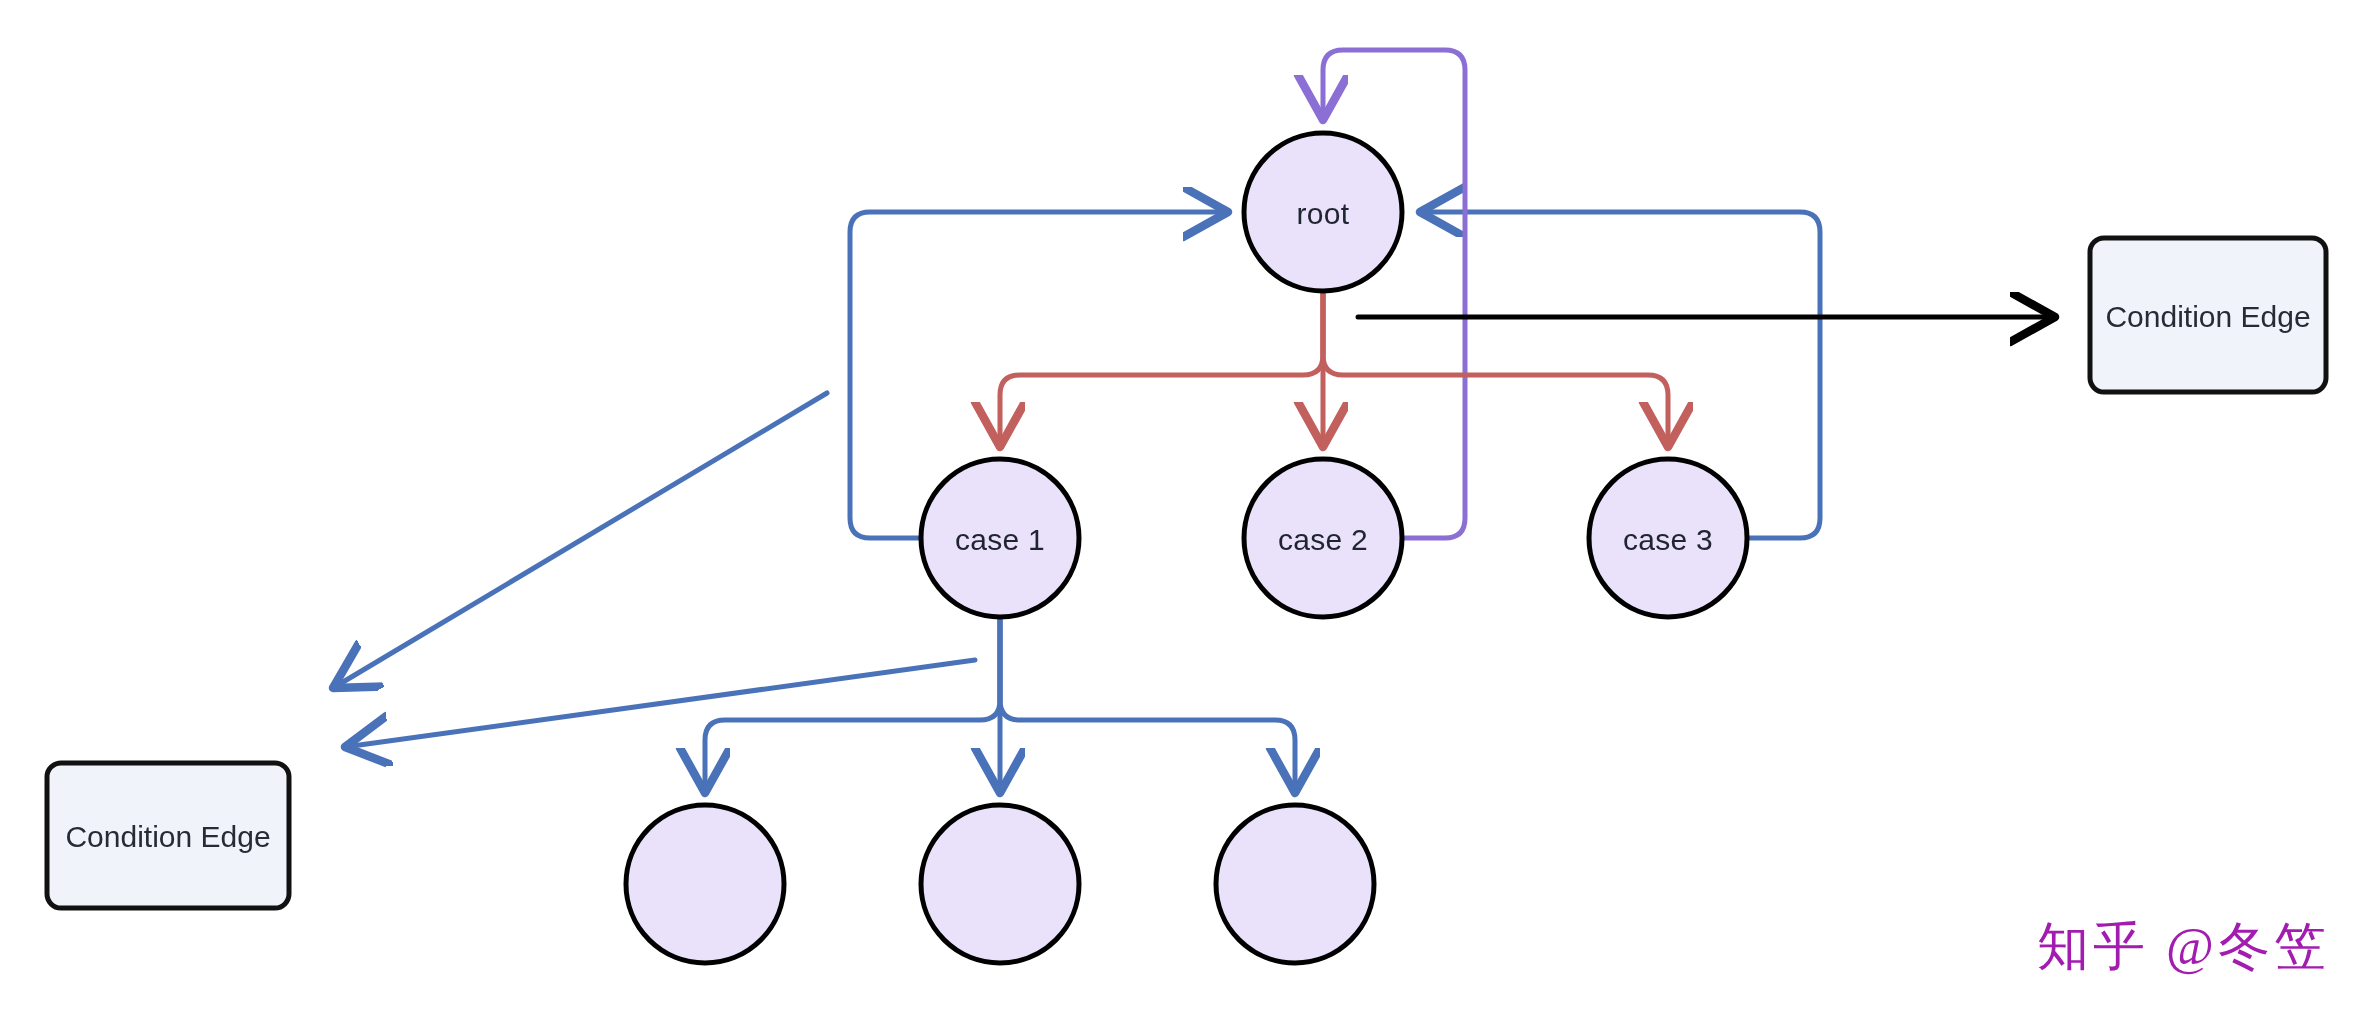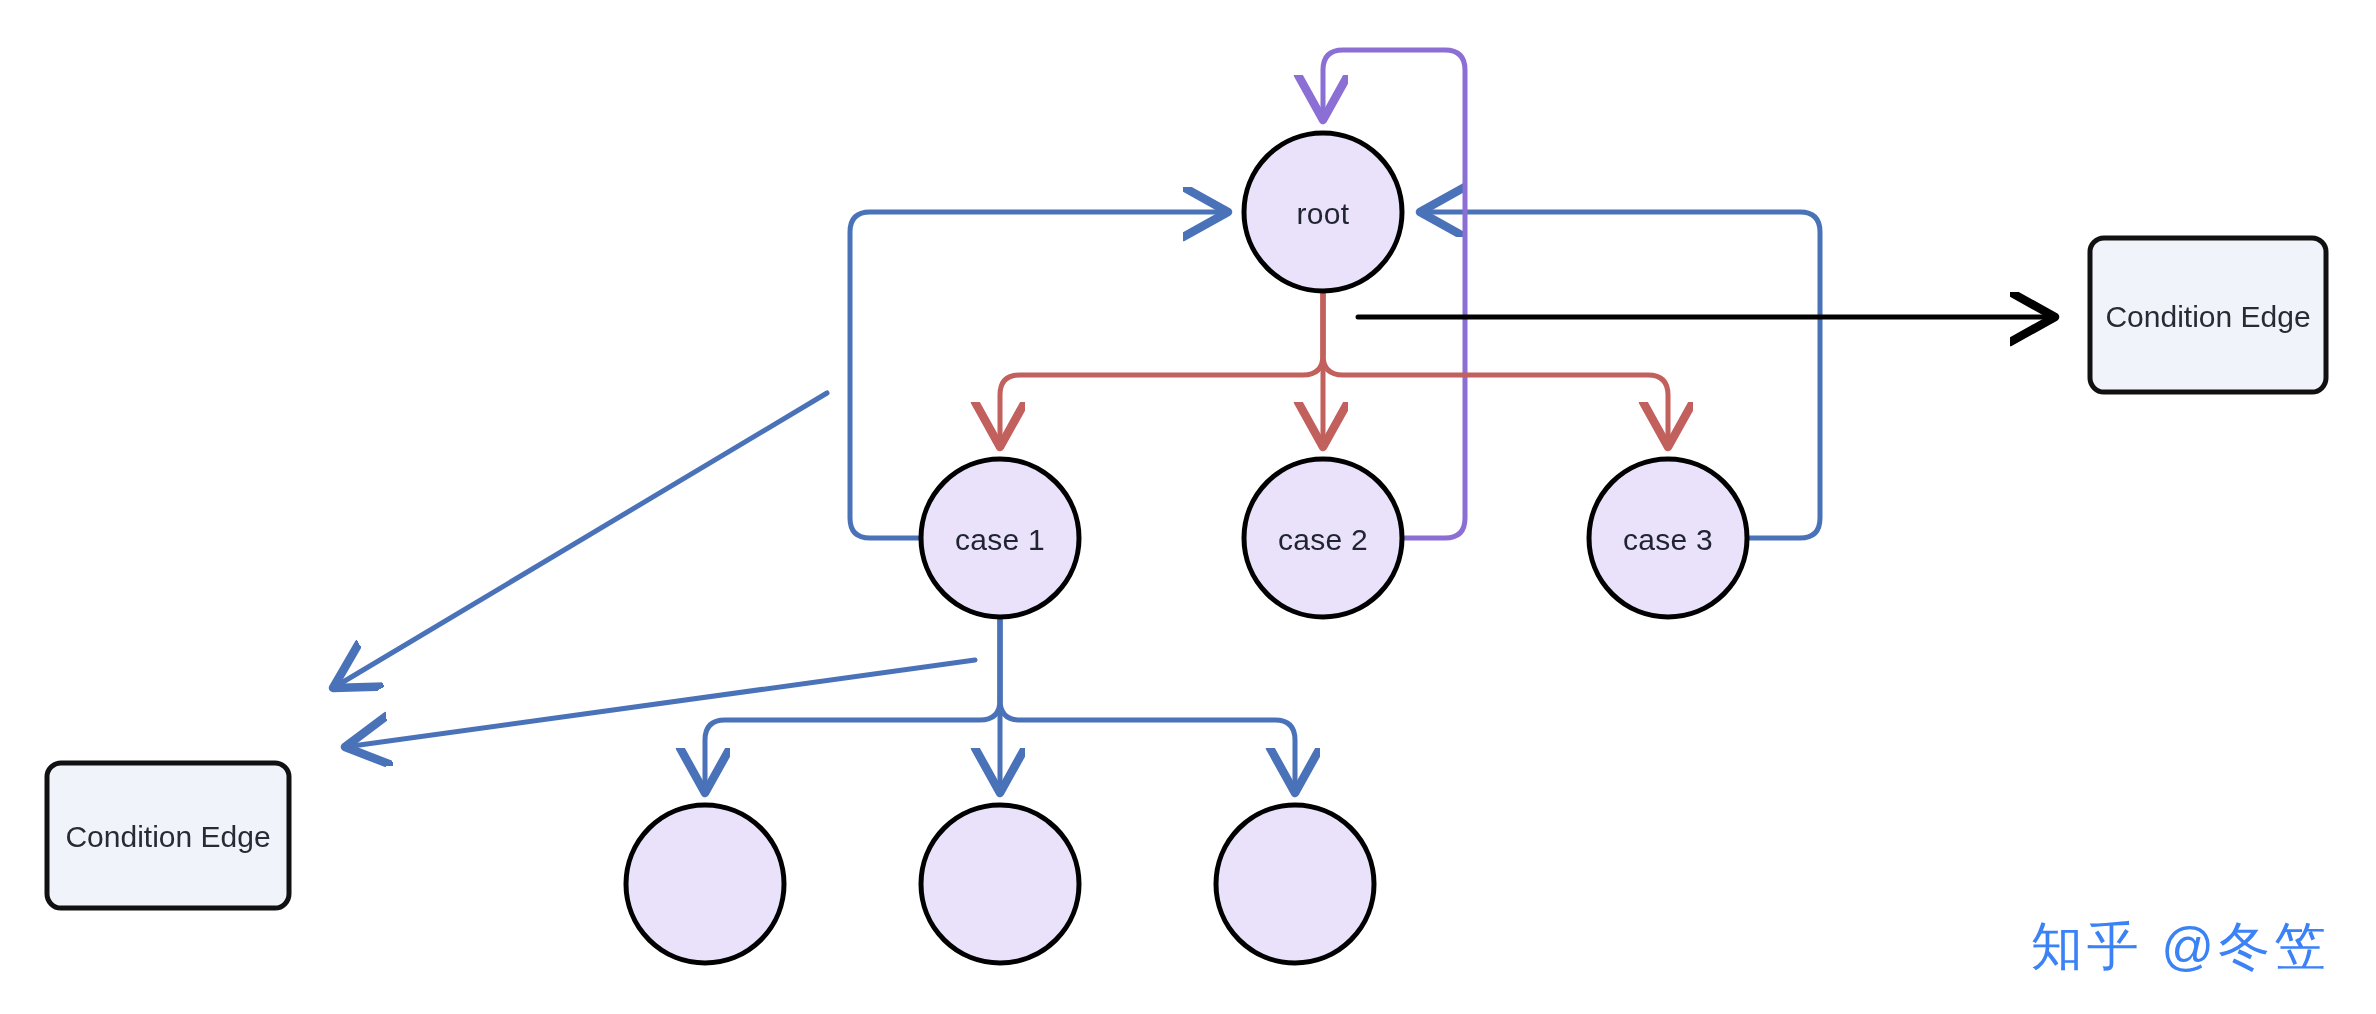--- a/index.html
+++ b/index.html
@@ -38,23 +38,23 @@
     font-family: "Liberation Sans", sans-serif;
     font-size: 30px;
     fill: #262b36;
     text-anchor: middle;
     dominant-baseline: central;
   }
   .watermark {
     position: absolute;
     right: 46px;
     bottom: 32px;
-    font-family: Liberation Sans, sans-serif;
+    font-family: Liberation Serif, serif;
     font-size: 52px;
-    color: #3b82f6;
+    color: #a21caf;
     letter-spacing: 4px;
     white-space: nowrap;
     user-select: none;
   }
 </style>
 </head>
 <body>
 
 <div id="stage">
 

